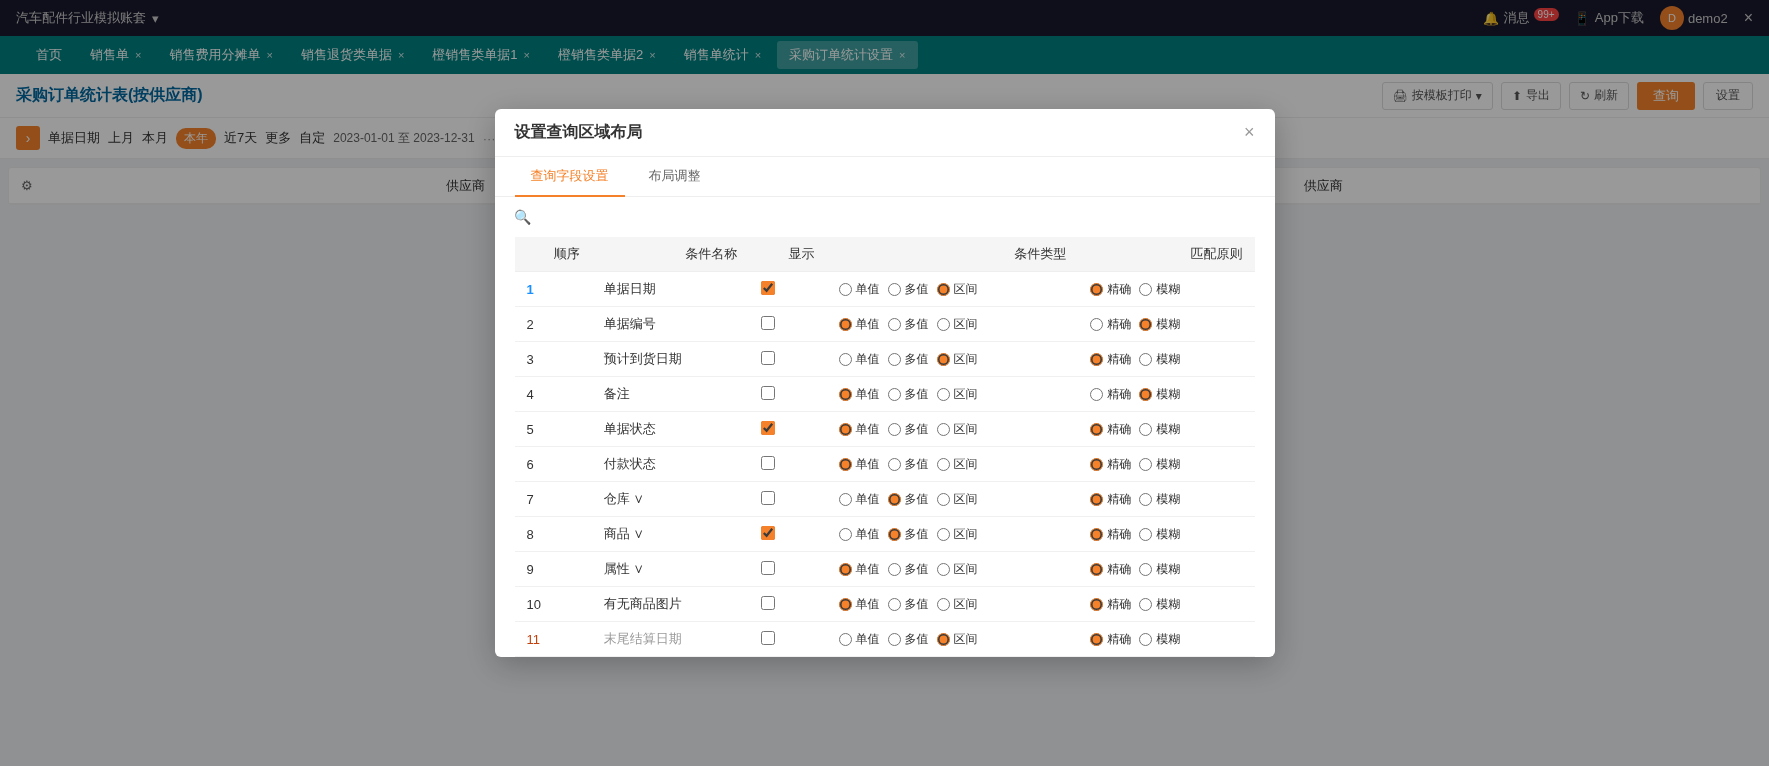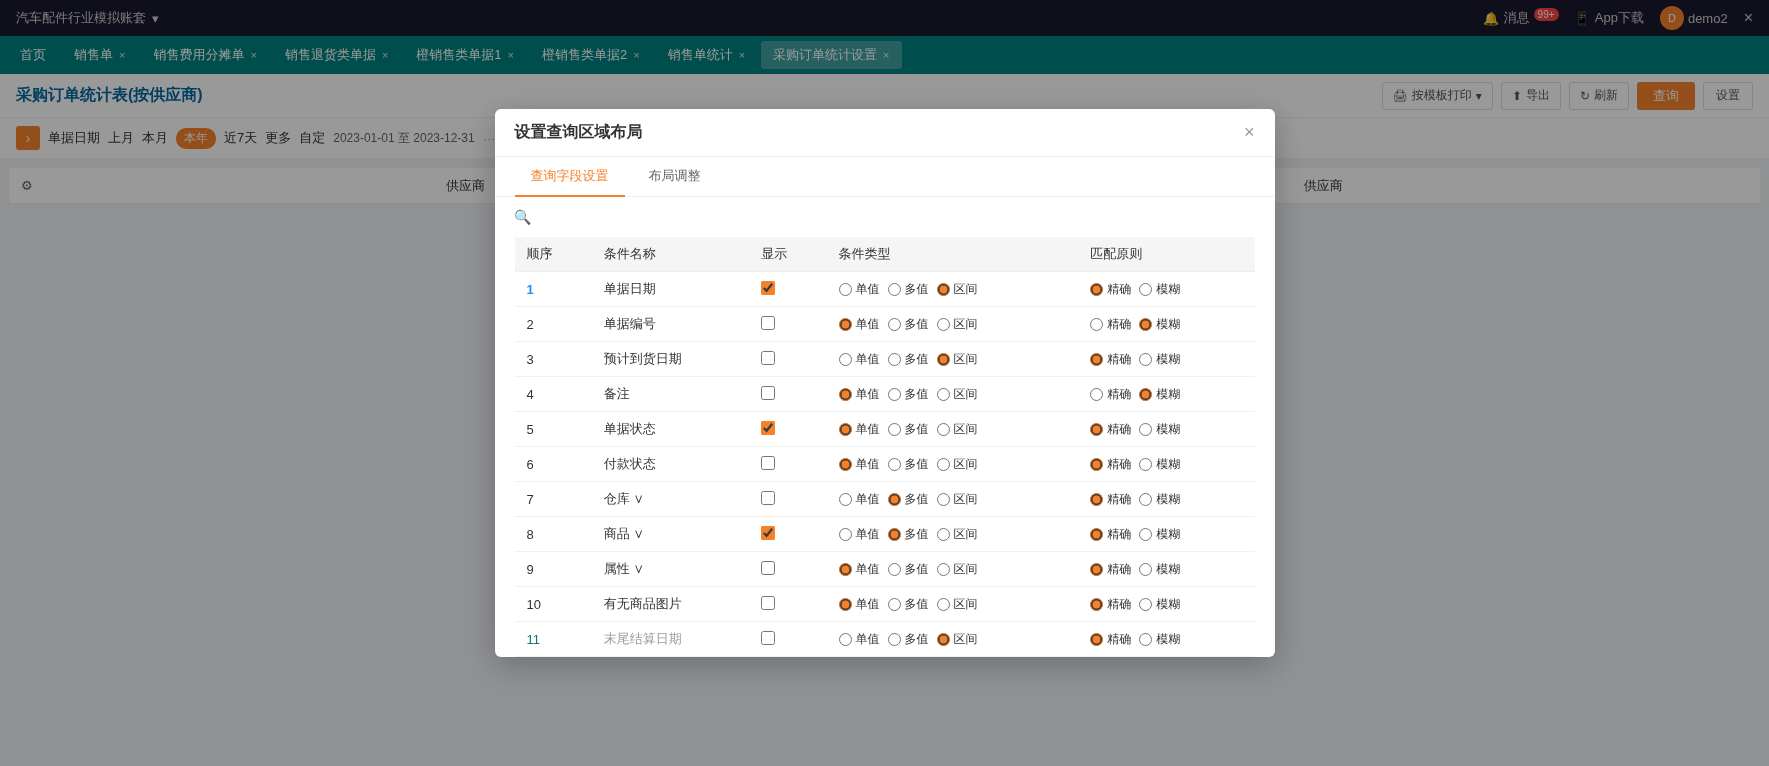--- a/index.html
+++ b/index.html
@@ -21,21 +21,21 @@
       background: #f44; color: #fff; font-size: 10px; border-radius: 8px;
       padding: 1px 4px; position: relative; top: -4px;
     }
 
     
     .tab-bar {
       height: 38px;
       background: #008080;
       display: flex;
       align-items: center;
-      padding: 0 8px;
+      padding: 0 24px;
       gap: 4px;
     }
     .tab-item {
       height: 28px;
       padding: 0 12px;
       border-radius: 3px;
       display: flex;
       align-items: center;
       font-size: 13px;
       color: #fff;
@@ -181,21 +181,21 @@
     }
     .modal-table {
       width: 100%;
       border-collapse: collapse;
     }
     .modal-table thead tr {
       background: #f5f5f5;
     }
     .modal-table th {
       padding: 8px 12px;
-      text-align: left;
+      text-align: right;
       font-size: 13px;
       color: #333;
       font-weight: 500;
       border-bottom: 1px solid #eee;
     }
     .modal-table td {
       padding: 8px 12px;
       font-size: 13px;
       color: #333;
       border-bottom: 1px solid #f0f0f0;
@@ -546,21 +546,21 @@
                 </div>
               </td>
               <td>
                 <div class="match-group">
                   <label class="radio-label"><input type="radio" name="match_9" value="精确" checked="" style="">精确</label>
                   <label class="radio-label"><input type="radio" name="match_9" value="模糊" style="">模糊</label>
                 </div>
               </td>
             </tr>
             <tr>
-              <td style="color: #0f766e; font-weight: normal;">11</td>
+              <td style="color: #c2410c; font-weight: normal;">11</td>
               <td style="opacity: 0.5;">末尾结算日期</td>
               <td><input type="checkbox" style=""></td>
               <td>
                 <div class="radio-group">
                   <label class="radio-label"><input type="radio" name="type_10" value="单值" style="">单值</label>
                   <label class="radio-label"><input type="radio" name="type_10" value="多值" style="">多值</label>
                   <label class="radio-label"><input type="radio" name="type_10" value="区间" checked="" style="">区间</label>
                 </div>
               </td>
               <td>

